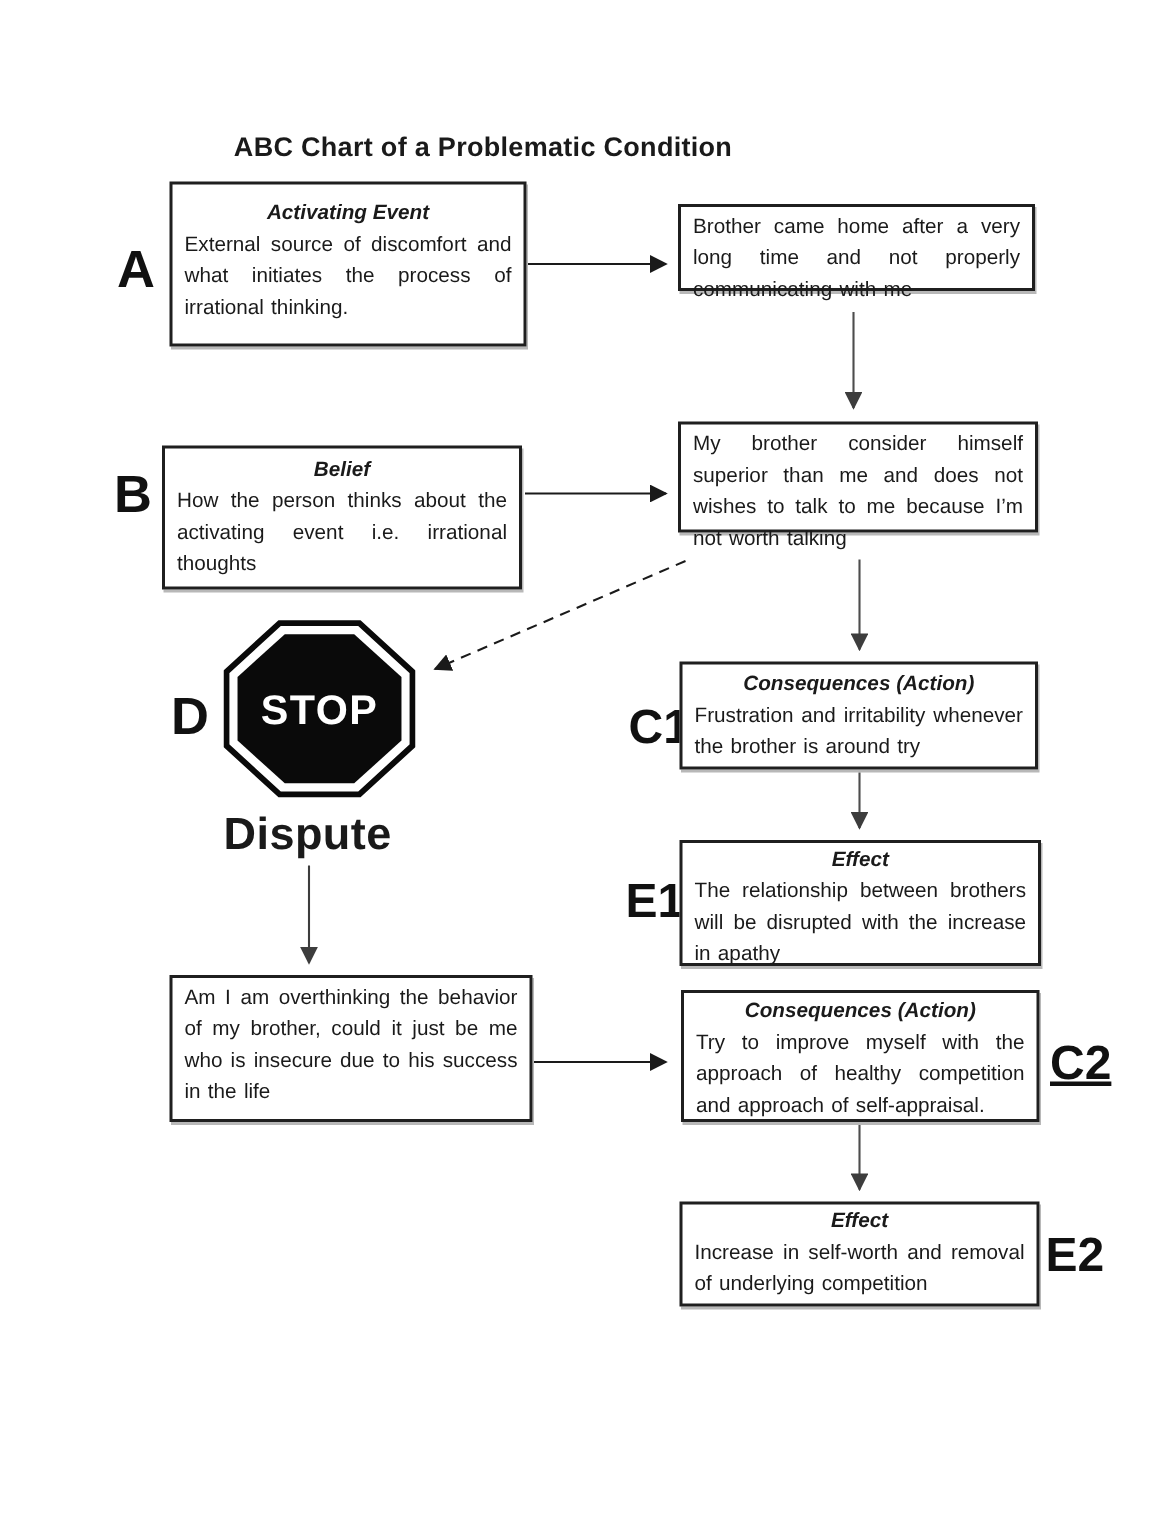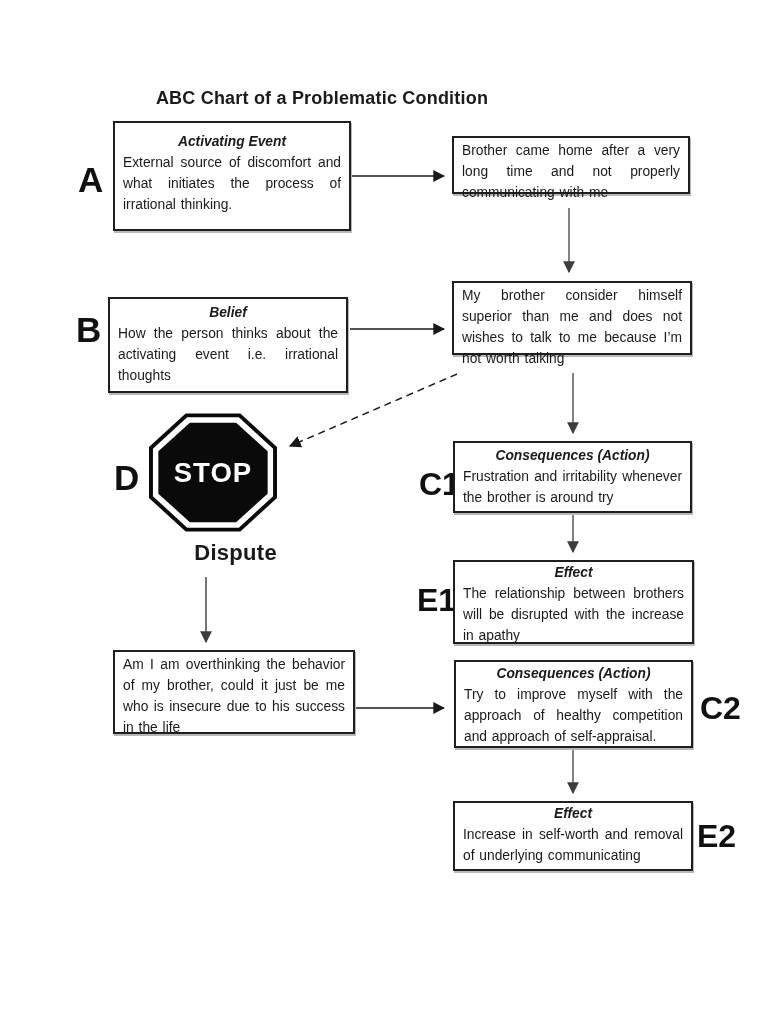--- a/index.html
+++ b/index.html
@@ -57,41 +57,41 @@
     line-height: 1;
     color: #111;
   }
   
   .box-activating     { left: 113px; top: 121px; width: 238px; height: 110px; padding-top: 8px; }
   .box-activating-ex  { left: 452px; top: 136px; width: 238px; height: 58px;  padding-top: 2px; }
   .box-belief         { left: 108px; top: 276px; width: 240px; height: 96px;  padding-top: 3px; margin-top: 21px; }
   .box-belief-ex      { left: 452px; top: 281px; width: 240px; height: 74px;  padding-top: 2px; }
   .box-c1             { left: 453px; top: 441px; width: 239px; height: 72px;  padding-top: 2px; }
   .box-e1             { left: 453px; top: 560px; width: 241px; height: 84px;  }
-  .box-dispute-ex     { left: 113px; top: 650px; width: 242px; height: 84px;  padding-top: 2px; }
+  .box-dispute-ex     { left: 113px; top: 650px; width: 242px; height: 98px;  padding-top: 2px; }
   .box-c2             { left: 454px; top: 660px; width: 239px; height: 88px;  padding-top: 1px; }
   .box-e2             { left: 453px; top: 801px; width: 240px; height: 70px;  }
   .label-a  { left: 78px;  top: 162px; font-size: 35px; }
   .label-b  { left: 76px;  top: 312px; font-size: 35px; }
   .label-d  { left: 114px; top: 460px; font-size: 35px; }
   .label-c1 { left: 419px; top: 468px; }
   .label-e1 { left: 417px; top: 584px; }
-  .label-c2 { left: 700px; top: 692px; }
+  .label-c2 { left: 700px; top: 692px; text-decoration: underline; }
   .label-e2 { left: 697px; top: 820px; text-align: center; }
   .stop-sign {
     position: absolute;
     left: 149px; top: 413px;
     width: 128px; height: 119px;
   }
   .dispute-caption {
     position: absolute;
     left: 149px; top: 540px;
     width: 128px;
-    text-align: right;
-    font-size: 22px;
+    text-align: left;
+    font-size: 30px;
     font-weight: bold;
     letter-spacing: 0.3px;
   }
 </style>
 </head>
 <body>
 
 <div class="page">
 
   <h1 class="title">ABC Chart of a Problematic Condition</h1>
@@ -171,16 +171,16 @@
 
   <div class="biglabel label-c2">C2</div>
   <div class="box box-c2">
     <div class="box-hdr">Consequences (Action)</div>
     <div class="box-body">Try to improve myself with the approach of healthy competition and approach of self-appraisal.</div>
   </div>
 
   <div class="biglabel label-e2">E2</div>
   <div class="box box-e2">
     <div class="box-hdr">Effect</div>
-    <div class="box-body">Increase in self-worth and removal of underlying communicating</div>
+    <div class="box-body">Increase in self-worth and removal of underlying competition</div>
   </div>
 
 </div>
 
 </body></html>

